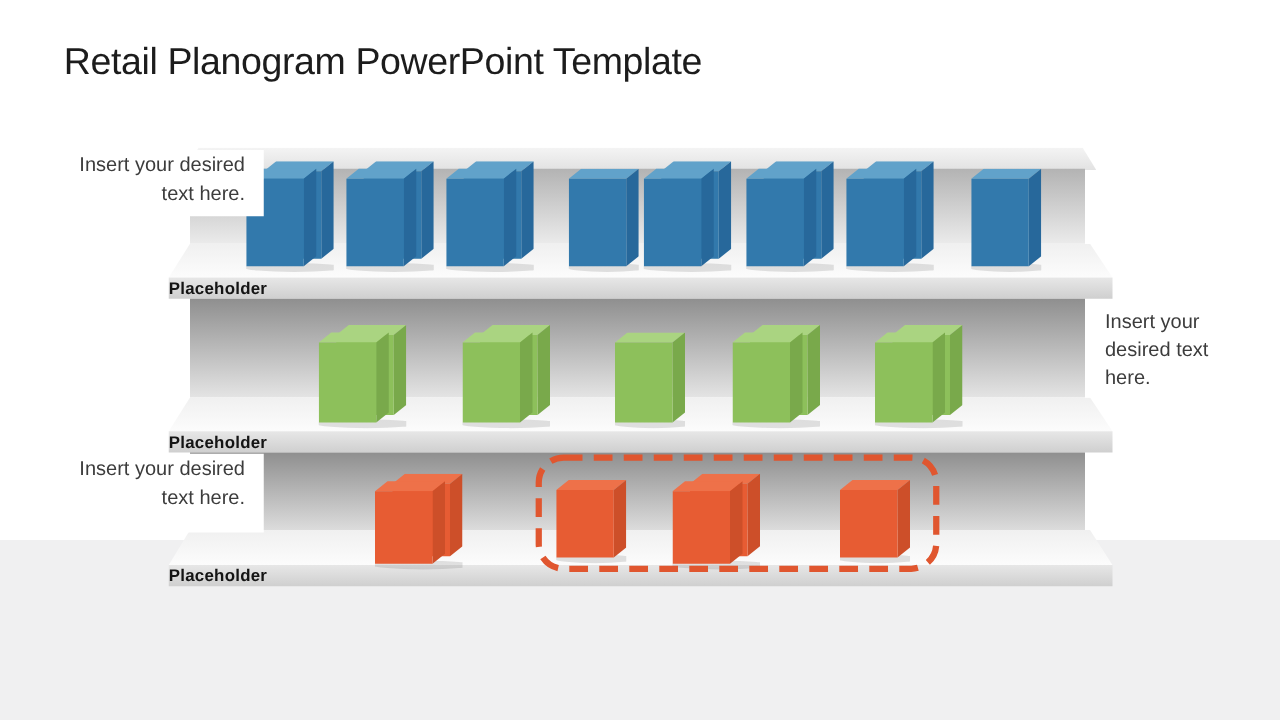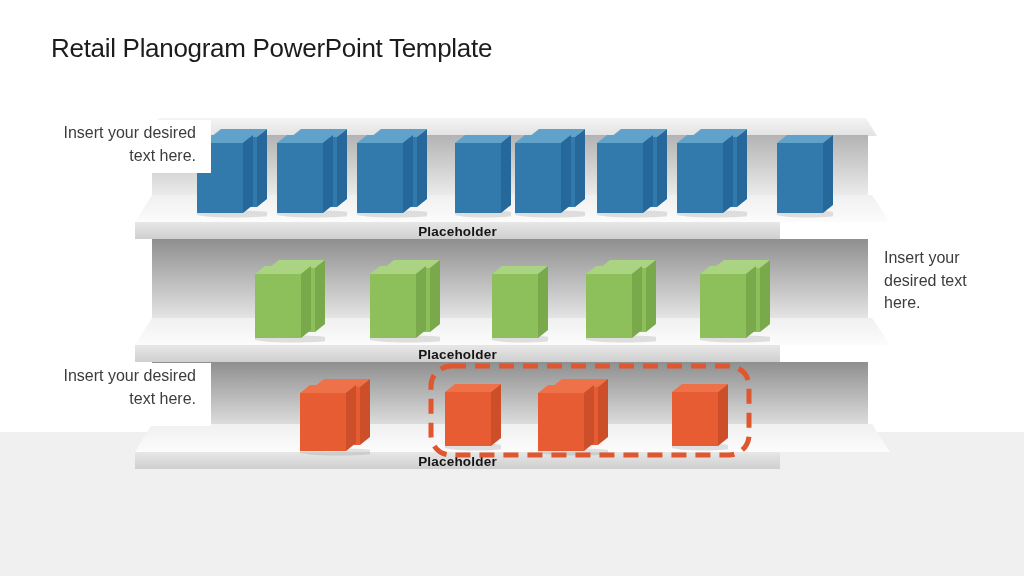--- a/index.html
+++ b/index.html
@@ -22,41 +22,40 @@
   .wall-3{top:362px;height:62px;background:linear-gradient(180deg,#8f8f8f,#dcdcdc);}
   .surface{
     left:135px;width:755px;height:27px;
     background:linear-gradient(180deg,#f0f0f0,#fcfcfc);
     clip-path:polygon(17px 0, 737px 0, 755px 27px, 0 27px);
   }
   .surface-1{top:195px;}
   .surface-2{top:318px;}
   .surface-3{top:424px;height:28px;clip-path:polygon(17px 0, 737px 0, 755px 28px, 0 28px);}
   .fascia{
-    left:135px;width:645px;height:17px;
+    left:135px;width:755px;height:17px;
     background:linear-gradient(180deg,#e7e7e7,#cfcfcf);
-    text-align:center;
   }
   .fascia-1{top:222px;}
   .fascia-2{top:345px;}
   .fascia-3{top:452px;}
   .shelf-label{
     display:inline-block;line-height:17px;font-size:13.5px;font-weight:bold;
     color:#141414;letter-spacing:0.2px;
   }
   
   #boxes-layer{position:absolute;left:0;top:0;width:1024px;height:576px;pointer-events:none;}
   .box-group{position:absolute;pointer-events:auto;}
   .box-group svg{display:block;}
   
   #highlight{left:428px;top:363px;width:324px;height:95px;}
   
   #title{
     left:51px;top:33px;width:760px;
-    font-size:26px;color:#1c1c1c;letter-spacing:-0.3px;
+    font-size:30px;color:#1c1c1c;letter-spacing:-0.3px;
   }
   .annotation{
     font-size:16px;color:#3c3c3c;line-height:1.42;
   }
   #ann-left-top{
     left:0;top:120px;width:143px;padding:2px 15px 6px 53px;
     text-align:right;background:#ffffff;
   }
   #ann-right-middle{
     left:884px;top:247px;width:100px;text-align:left;

